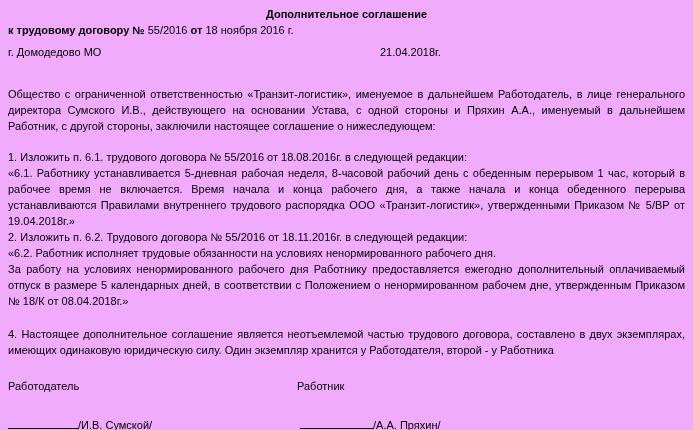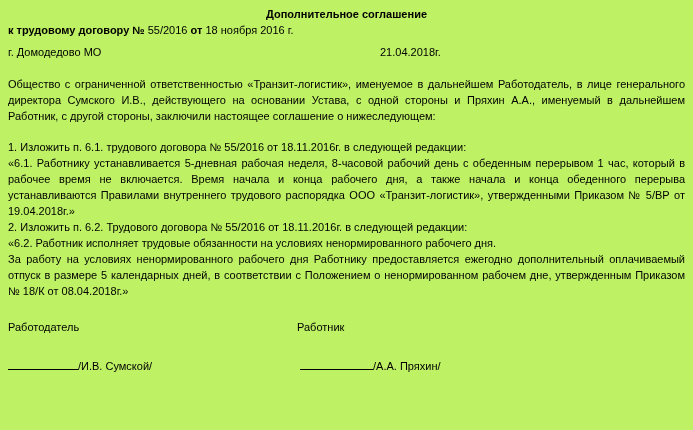--- a/index.html
+++ b/index.html
@@ -1,21 +1,21 @@
 <!DOCTYPE html>
 <html><head>
 <meta charset="utf-8">
 <style>
   html, body { margin: 0; padding: 0; background: #ffffff; }
   .page {
     position: relative;
     width: 693px;
     height: 430px;
     box-sizing: border-box;
-    background: #bef264;
+    background: #f0abfc;
     color: #000000;
     font-family: "Liberation Sans", "DejaVu Sans", sans-serif;
     font-size: 11px;
     line-height: 16px;
     padding: 6px 8px 0 8px;
     overflow: hidden;
   }
   .title-line {
     text-align: center;
     font-weight: bold;
@@ -28,21 +28,21 @@
     margin-top: 6px;
     height: 16px;
   }
   .meta-date {
     position: absolute;
     left: 372px;
     top: 0;
     text-align: right;
   }
   .intro {
-    margin-top: 16px;
+    margin-top: 26px;
     text-align: justify;
   }
   .clause-1 { margin-top: 15px; }
   .clause-body { text-align: justify; }
   .clause-3 { margin-top: 10px; }
   .clause-4 { margin-top: 17px; text-align: justify; }
   .sig-labels {
     position: relative;
     margin-top: 20px;
     height: 16px;
@@ -85,31 +85,32 @@
   </div>
 
   <div class="meta-row">
     <span class="meta-city">г. Домодедово МО</span>
     <span class="meta-date">21.04.2018г.</span>
   </div>
 
   <div class="intro">Общество с ограниченной ответственностью «Транзит-логистик», именуемое в дальнейшем Работодатель, в лице генерального директора Сумского И.В., действующего на основании Устава, с одной стороны и Пряхин А.А., именуемый в дальнейшем Работник, с другой стороны, заключили настоящее соглашение о нижеследующем:</div>
 
   <div class="clause-1">
-    <div>1. Изложить п. 6.1. трудового договора № 55/2016 от 18.11.2016г. в следующей редакции:</div>
+    <div>1. Изложить п. 6.1. трудового договора № 55/2016 от 18.08.2016г. в следующей редакции:</div>
     <div class="clause-body">«6.1. Работнику устанавливается 5-дневная рабочая неделя, 8-часовой рабочий день с обеденным перерывом 1 час, который в рабочее время не включается. Время начала и конца рабочего дня, а также начала и конца обеденного перерыва устанавливаются Правилами внутреннего трудового распорядка ООО «Транзит-логистик», утвержденными Приказом № 5/ВР от 19.04.2018г.»</div>
   </div>
 
   <div>
     <div>2. Изложить п. 6.2. Трудового договора № 55/2016 от 18.11.2016г. в следующей редакции:</div>
     <div>«6.2. Работник исполняет трудовые обязанности на условиях ненормированного рабочего дня.</div>
     <div class="clause-body">За работу на условиях ненормированного рабочего дня Работнику предоставляется ежегодно дополнительный оплачиваемый отпуск в размере 5 календарных дней, в соответствии с Положением о ненормированном рабочем дне, утвержденным Приказом № 18/К от 08.04.2018г.»</div>
   </div>
 
 
+  <div class="clause-4">4. Настоящее дополнительное соглашение является неотъемлемой частью трудового договора, составлено в двух экземплярах, имеющих одинаковую юридическую силу. Один экземпляр хранится у Работодателя, второй - у Работника</div>
 
   <div class="sig-labels">
     <span>Работодатель</span>
     <span class="employee-label">Работник</span>
   </div>
 
   <div class="sig-row">
     <span><span class="sig-line"></span><span>/И.В. Сумской/</span></span>
     <span class="employee-sig"><span class="sig-line sig-line-right"></span><span>/А.А. Пряхин/</span></span>
   </div>

